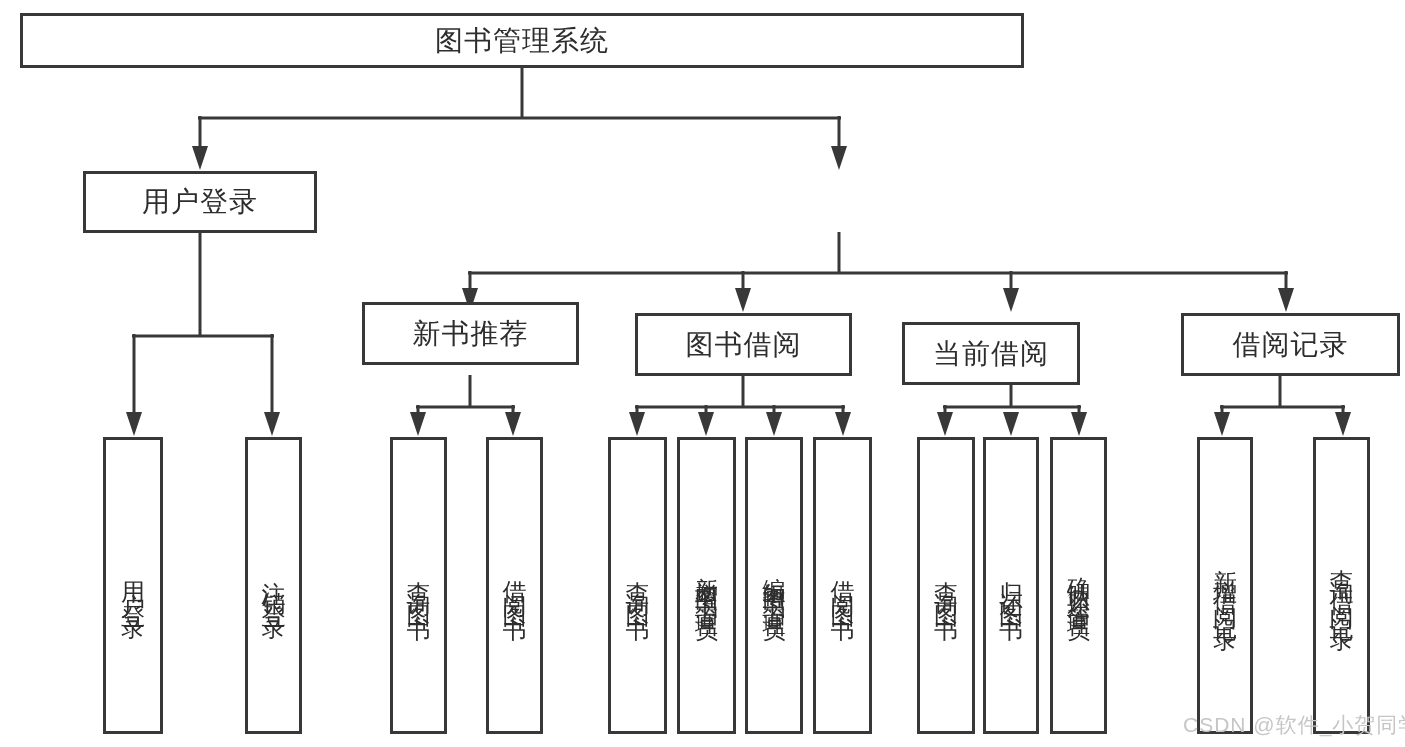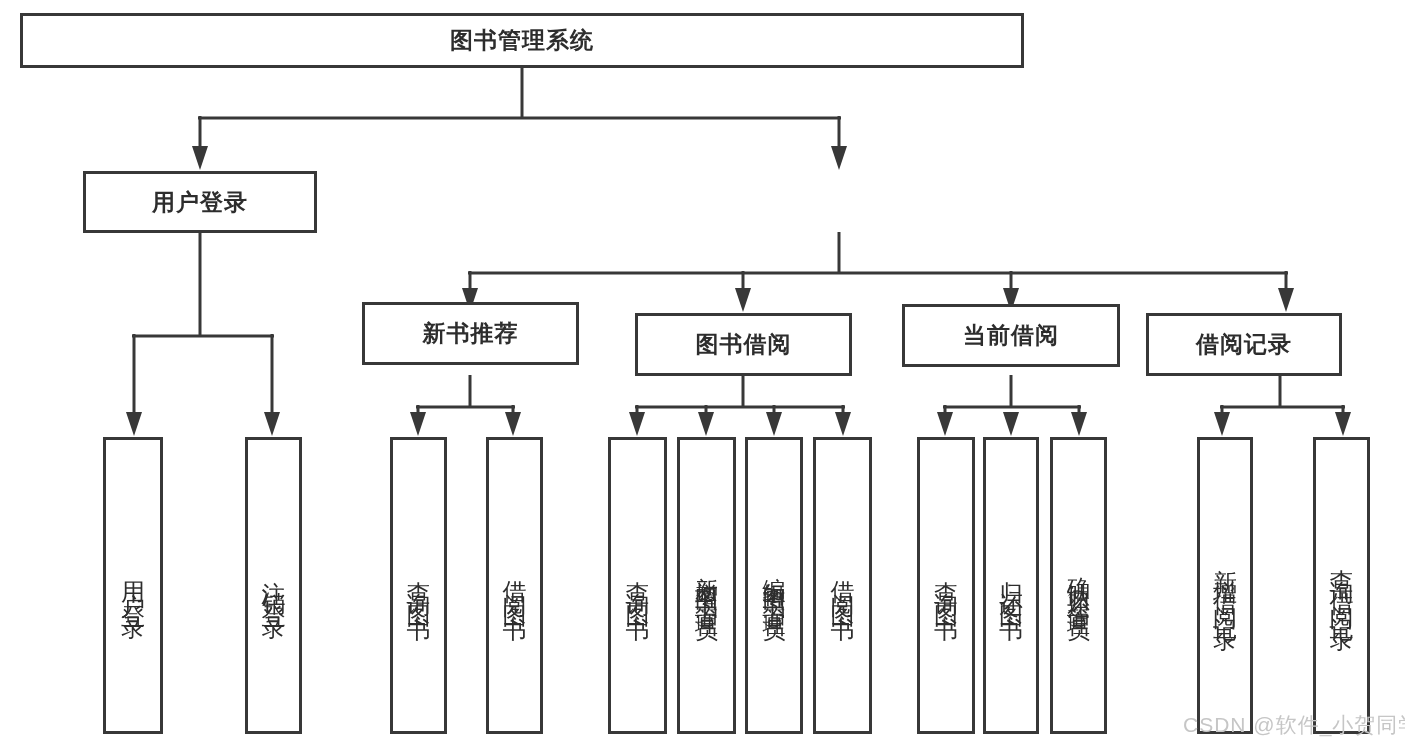--- a/index.html
+++ b/index.html
@@ -14,21 +14,21 @@
   .node{
     position:absolute;
     box-sizing:border-box;
     background:#ffffff;
     border:3px solid #383838;
     display:flex;
     align-items:center;
     justify-content:center;
     color:#2d2d2d;
   }
-  .hbox{font-size:23px;letter-spacing:1px;font-weight:bold;}
+  .hbox{font-size:28px;letter-spacing:1px;}
   .leaf{top:437px;height:297px;}
   .vtext{
     writing-mode:vertical-rl;
     text-orientation:mixed;
     font-size:24px;
     letter-spacing:12px;
     line-height:1;
     display:block;
   }
   .leaf.dense .vtext{letter-spacing:6px;font-size:23px;}
@@ -119,24 +119,24 @@
   <div class="node hbox" style="left:83px;top:171px;width:234px;height:62px">
     <span>用户登录</span>
   </div>
 
   <div class="node hbox" style="left:362px;top:302px;width:217px;height:63px">
     <span>新书推荐</span>
   </div>
   <div class="node hbox" style="left:635px;top:313px;width:217px;height:63px">
     <span>图书借阅</span>
   </div>
-  <div class="node hbox" style="left:902px;top:304px;width:218px;height:63px">
+  <div class="node hbox" style="left:902px;top:322px;width:178px;height:63px">
     <span>当前借阅</span>
   </div>
-  <div class="node hbox" style="left:1146px;top:313px;width:196px;height:63px">
+  <div class="node hbox" style="left:1181px;top:313px;width:219px;height:63px">
     <span>借阅记录</span>
   </div>
 
   <div class="node leaf" style="left:103px;width:60px">
     <span class="vtext">用户登录</span>
   </div>
   <div class="node leaf" style="left:245px;width:57px">
     <span class="vtext">注销登录</span>
   </div>
 

